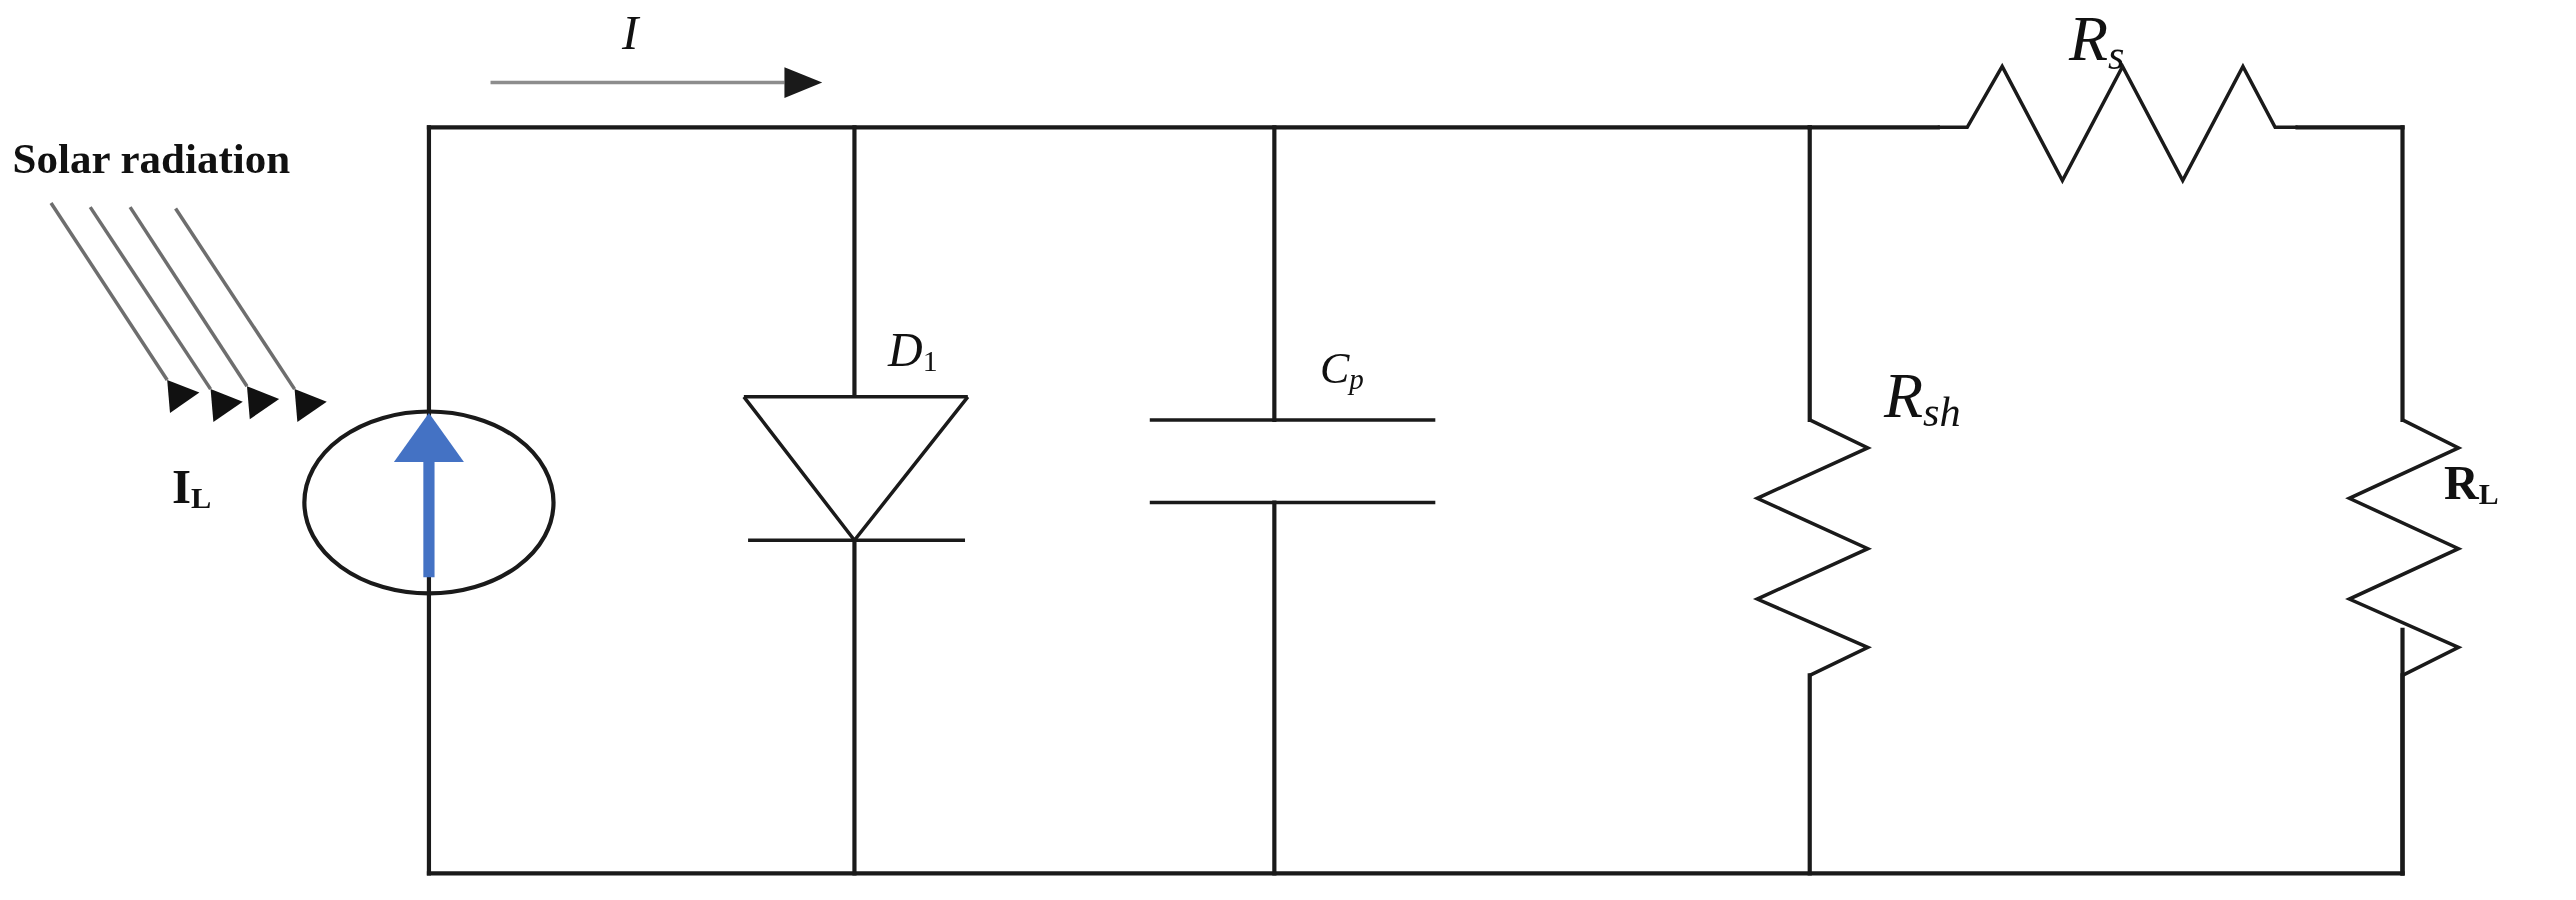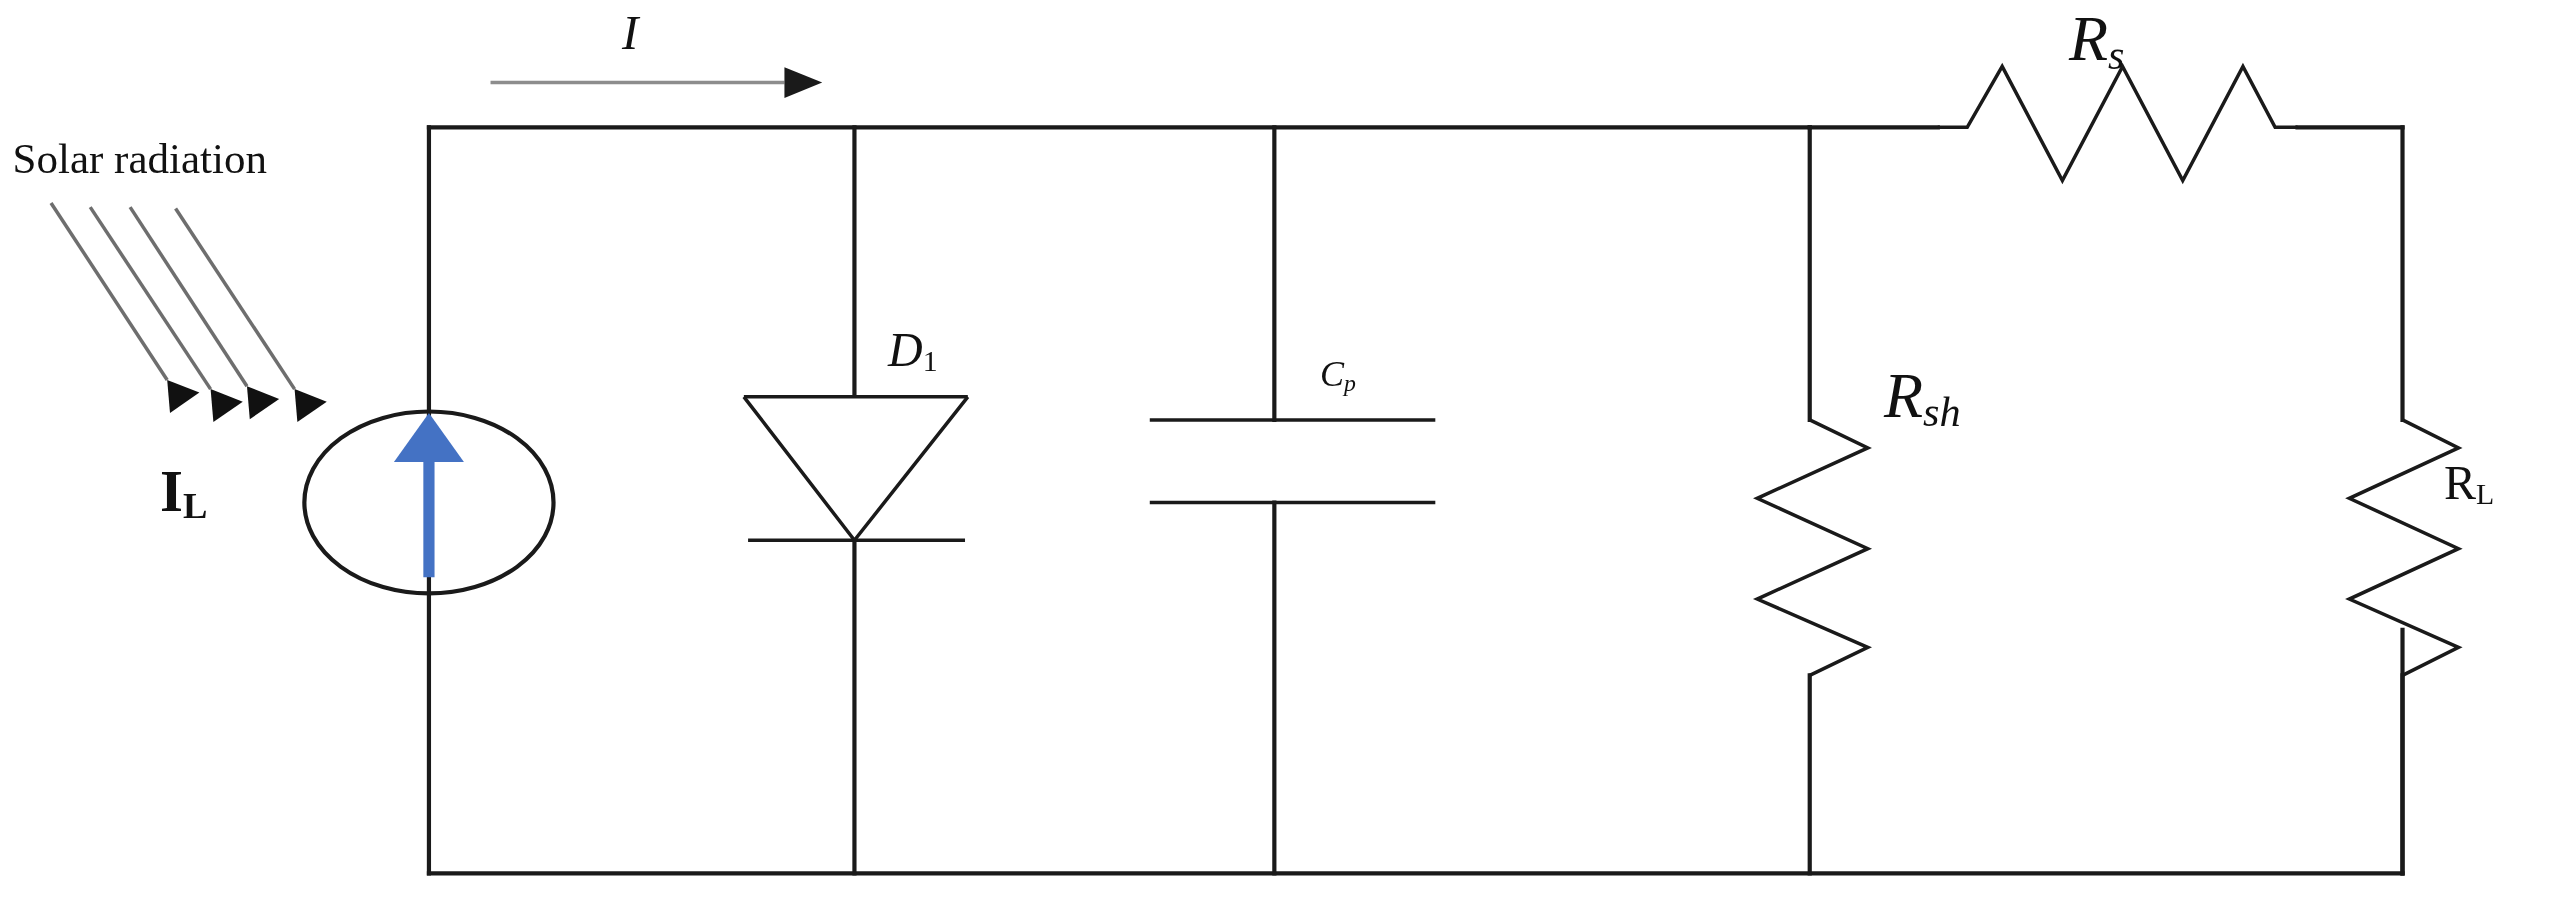--- a/index.html
+++ b/index.html
@@ -76,20 +76,21 @@
   .lbl {
     position: absolute;
     color: #111111;
     white-space: nowrap;
     line-height: 1;
     user-select: none;
   }
   .lbl-serif-plain {
     font-family: "Liberation Serif", "DejaVu Serif", serif;
     font-style: normal;
+    font-weight: bold;
   }
   .lbl-serif-italic {
     font-family: "Liberation Serif", "DejaVu Serif", serif;
     font-style: italic;
   }
   .sub-small {
     font-size: 0.62em;
     font-style: normal;
     vertical-align: baseline;
     position: relative;
@@ -97,24 +98,24 @@
     letter-spacing: 0.01em;
   }
   .sub-italic {
     font-size: 0.66em;
     font-style: italic;
     vertical-align: baseline;
     position: relative;
     top: 0.22em;
   }
   #label-solar-radiation { left: 12.6px; top: 137px;  font-size: 43px; }
-  #label-il             { left: 160px; top: 462px;  font-size: 59px; font-weight: 600; text-align: right; }
+  #label-il             { left: 172px; top: 462px;  font-size: 49px; font-weight: 600; text-align: right; }
   #label-i              { left: 622px; top: 8.4px;   font-size: 49px; }
   #label-d1             { left: 888px; top: 326px; font-size: 48px; }
-  #label-cp             { left: 1320px; top: 356px; font-size: 36px; }
+  #label-cp             { left: 1320px; top: 347px; font-size: 44px; }
   #label-rsh            { left: 1884px; top: 364px; font-size: 64px; }
   #label-rs             { left: 2069px; top: 7px;  font-size: 64px; }
   #label-rl             { left: 2444px; top: 459px; font-size: 48px; }
 </style>
 </head>
 <body>
 
 <div id="diagram-root">
 
   <svg id="circuit" viewBox="0 0 3679 1286" xmlns="http://www.w3.org/2000/svg">

